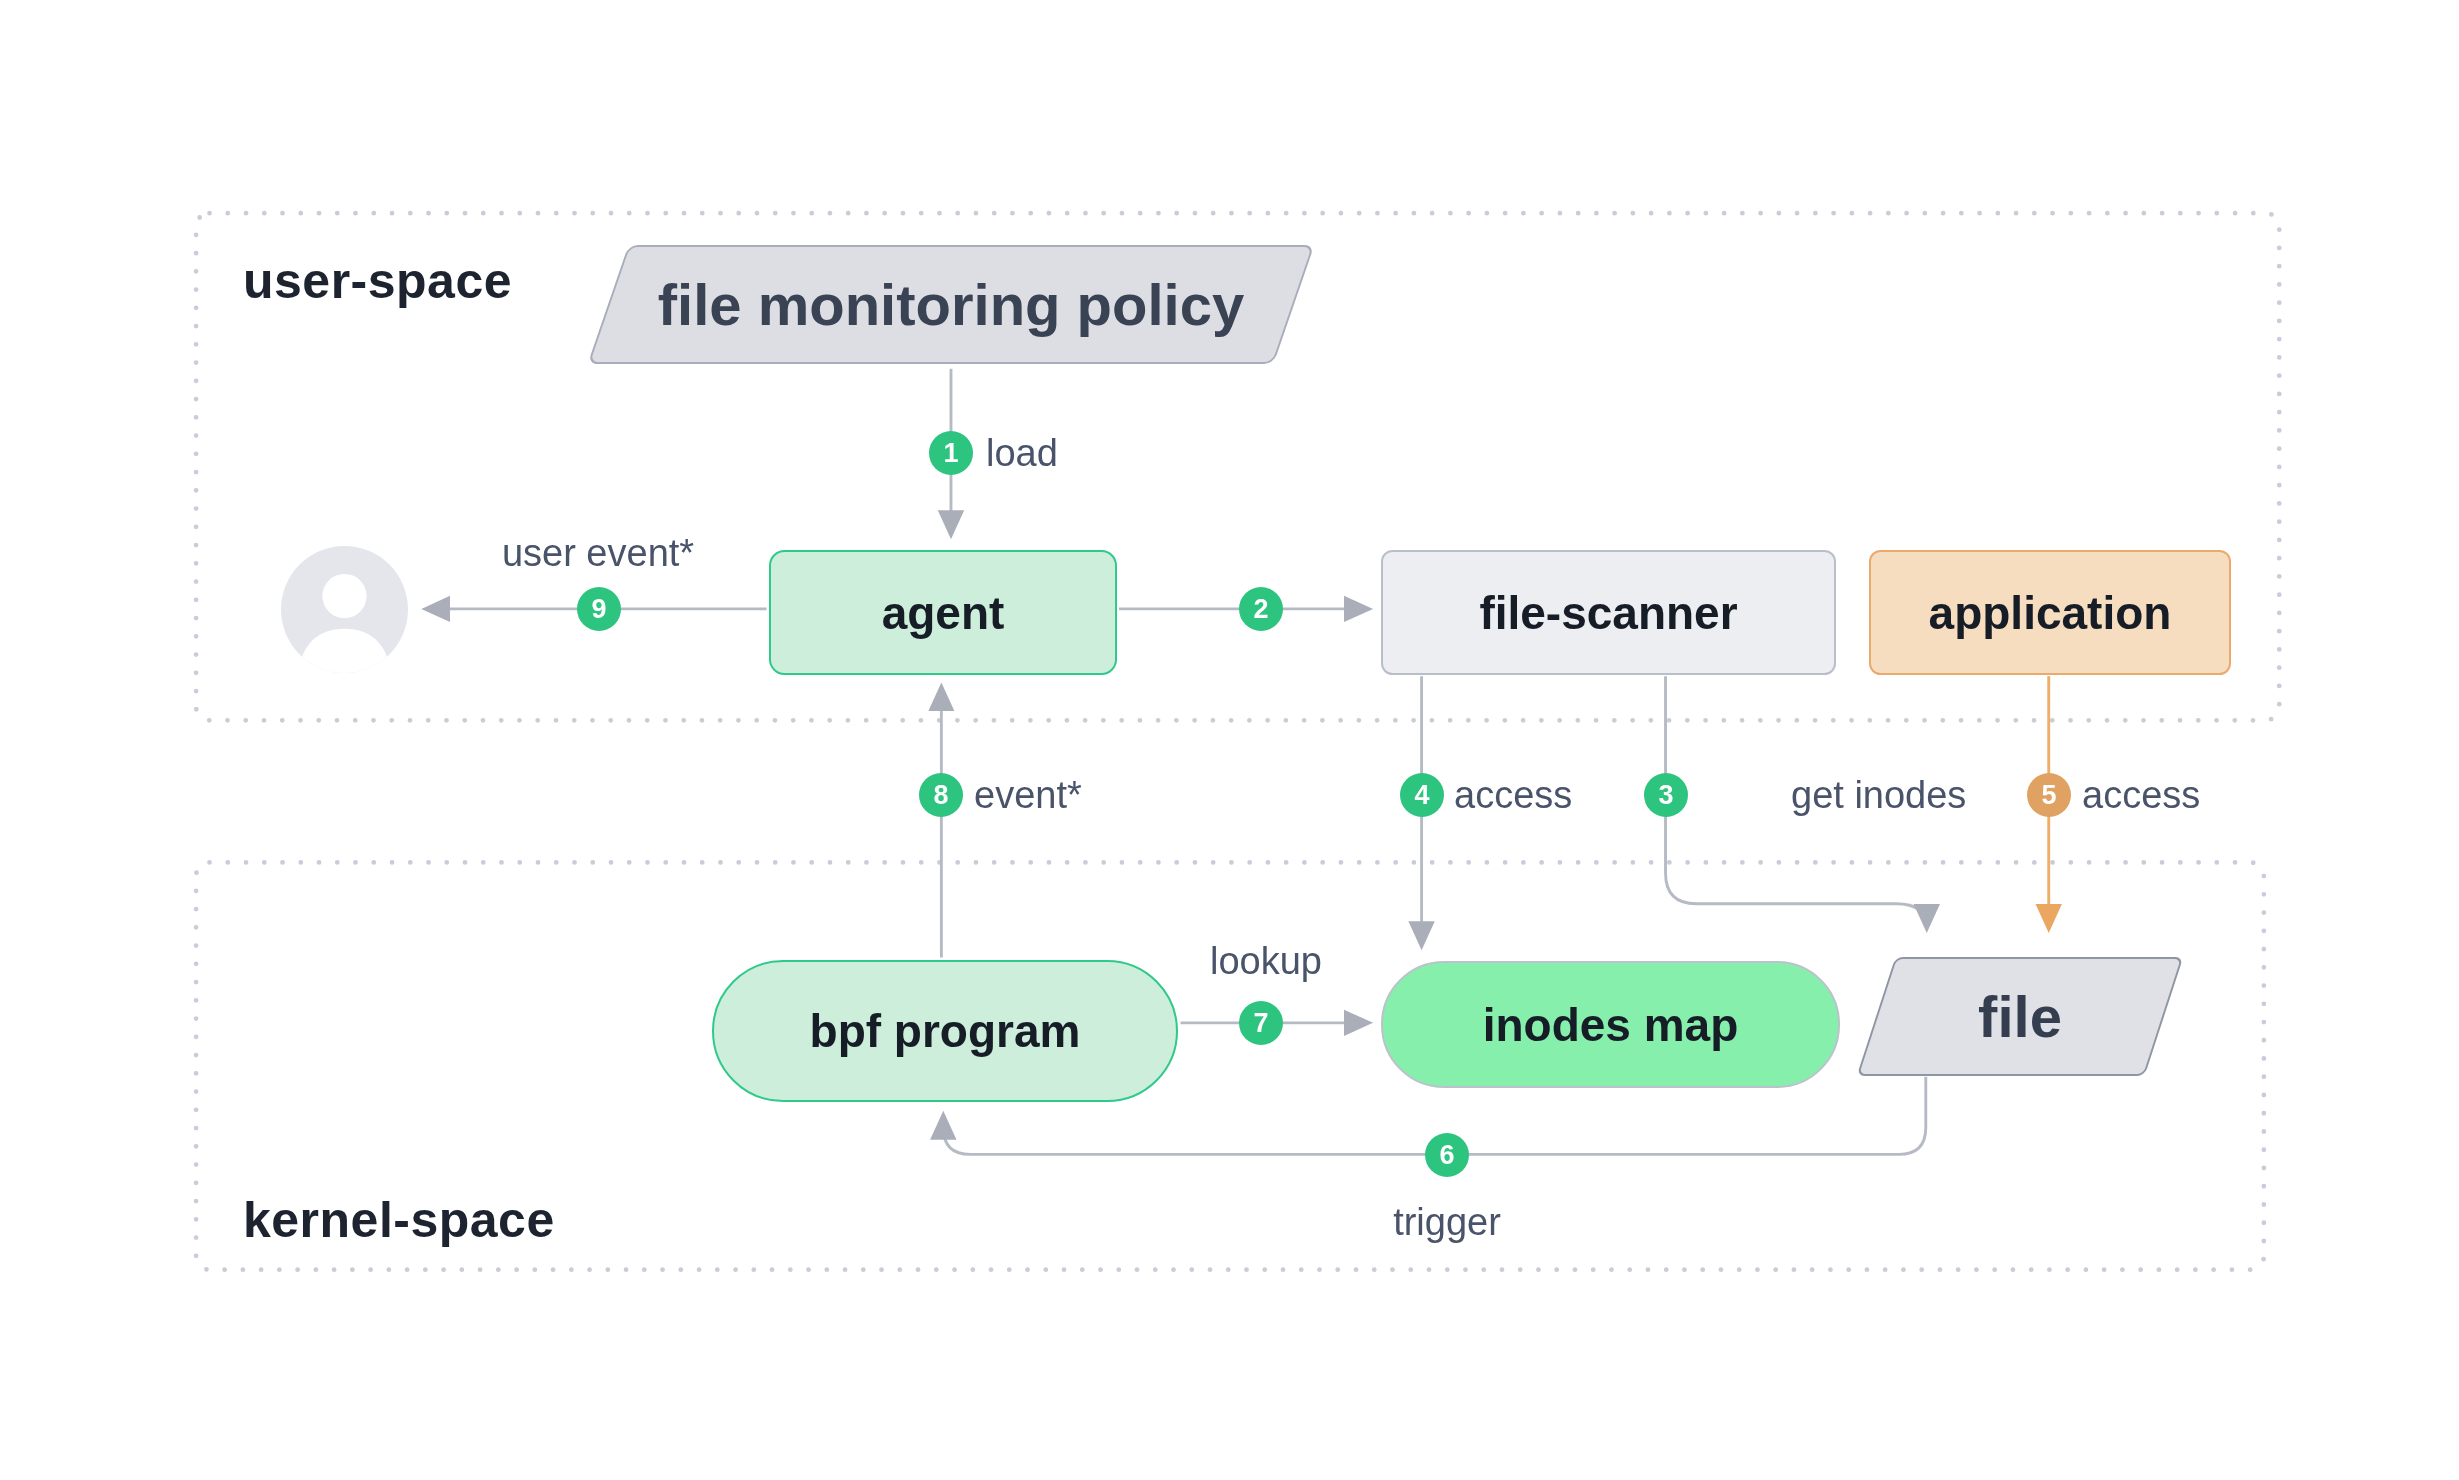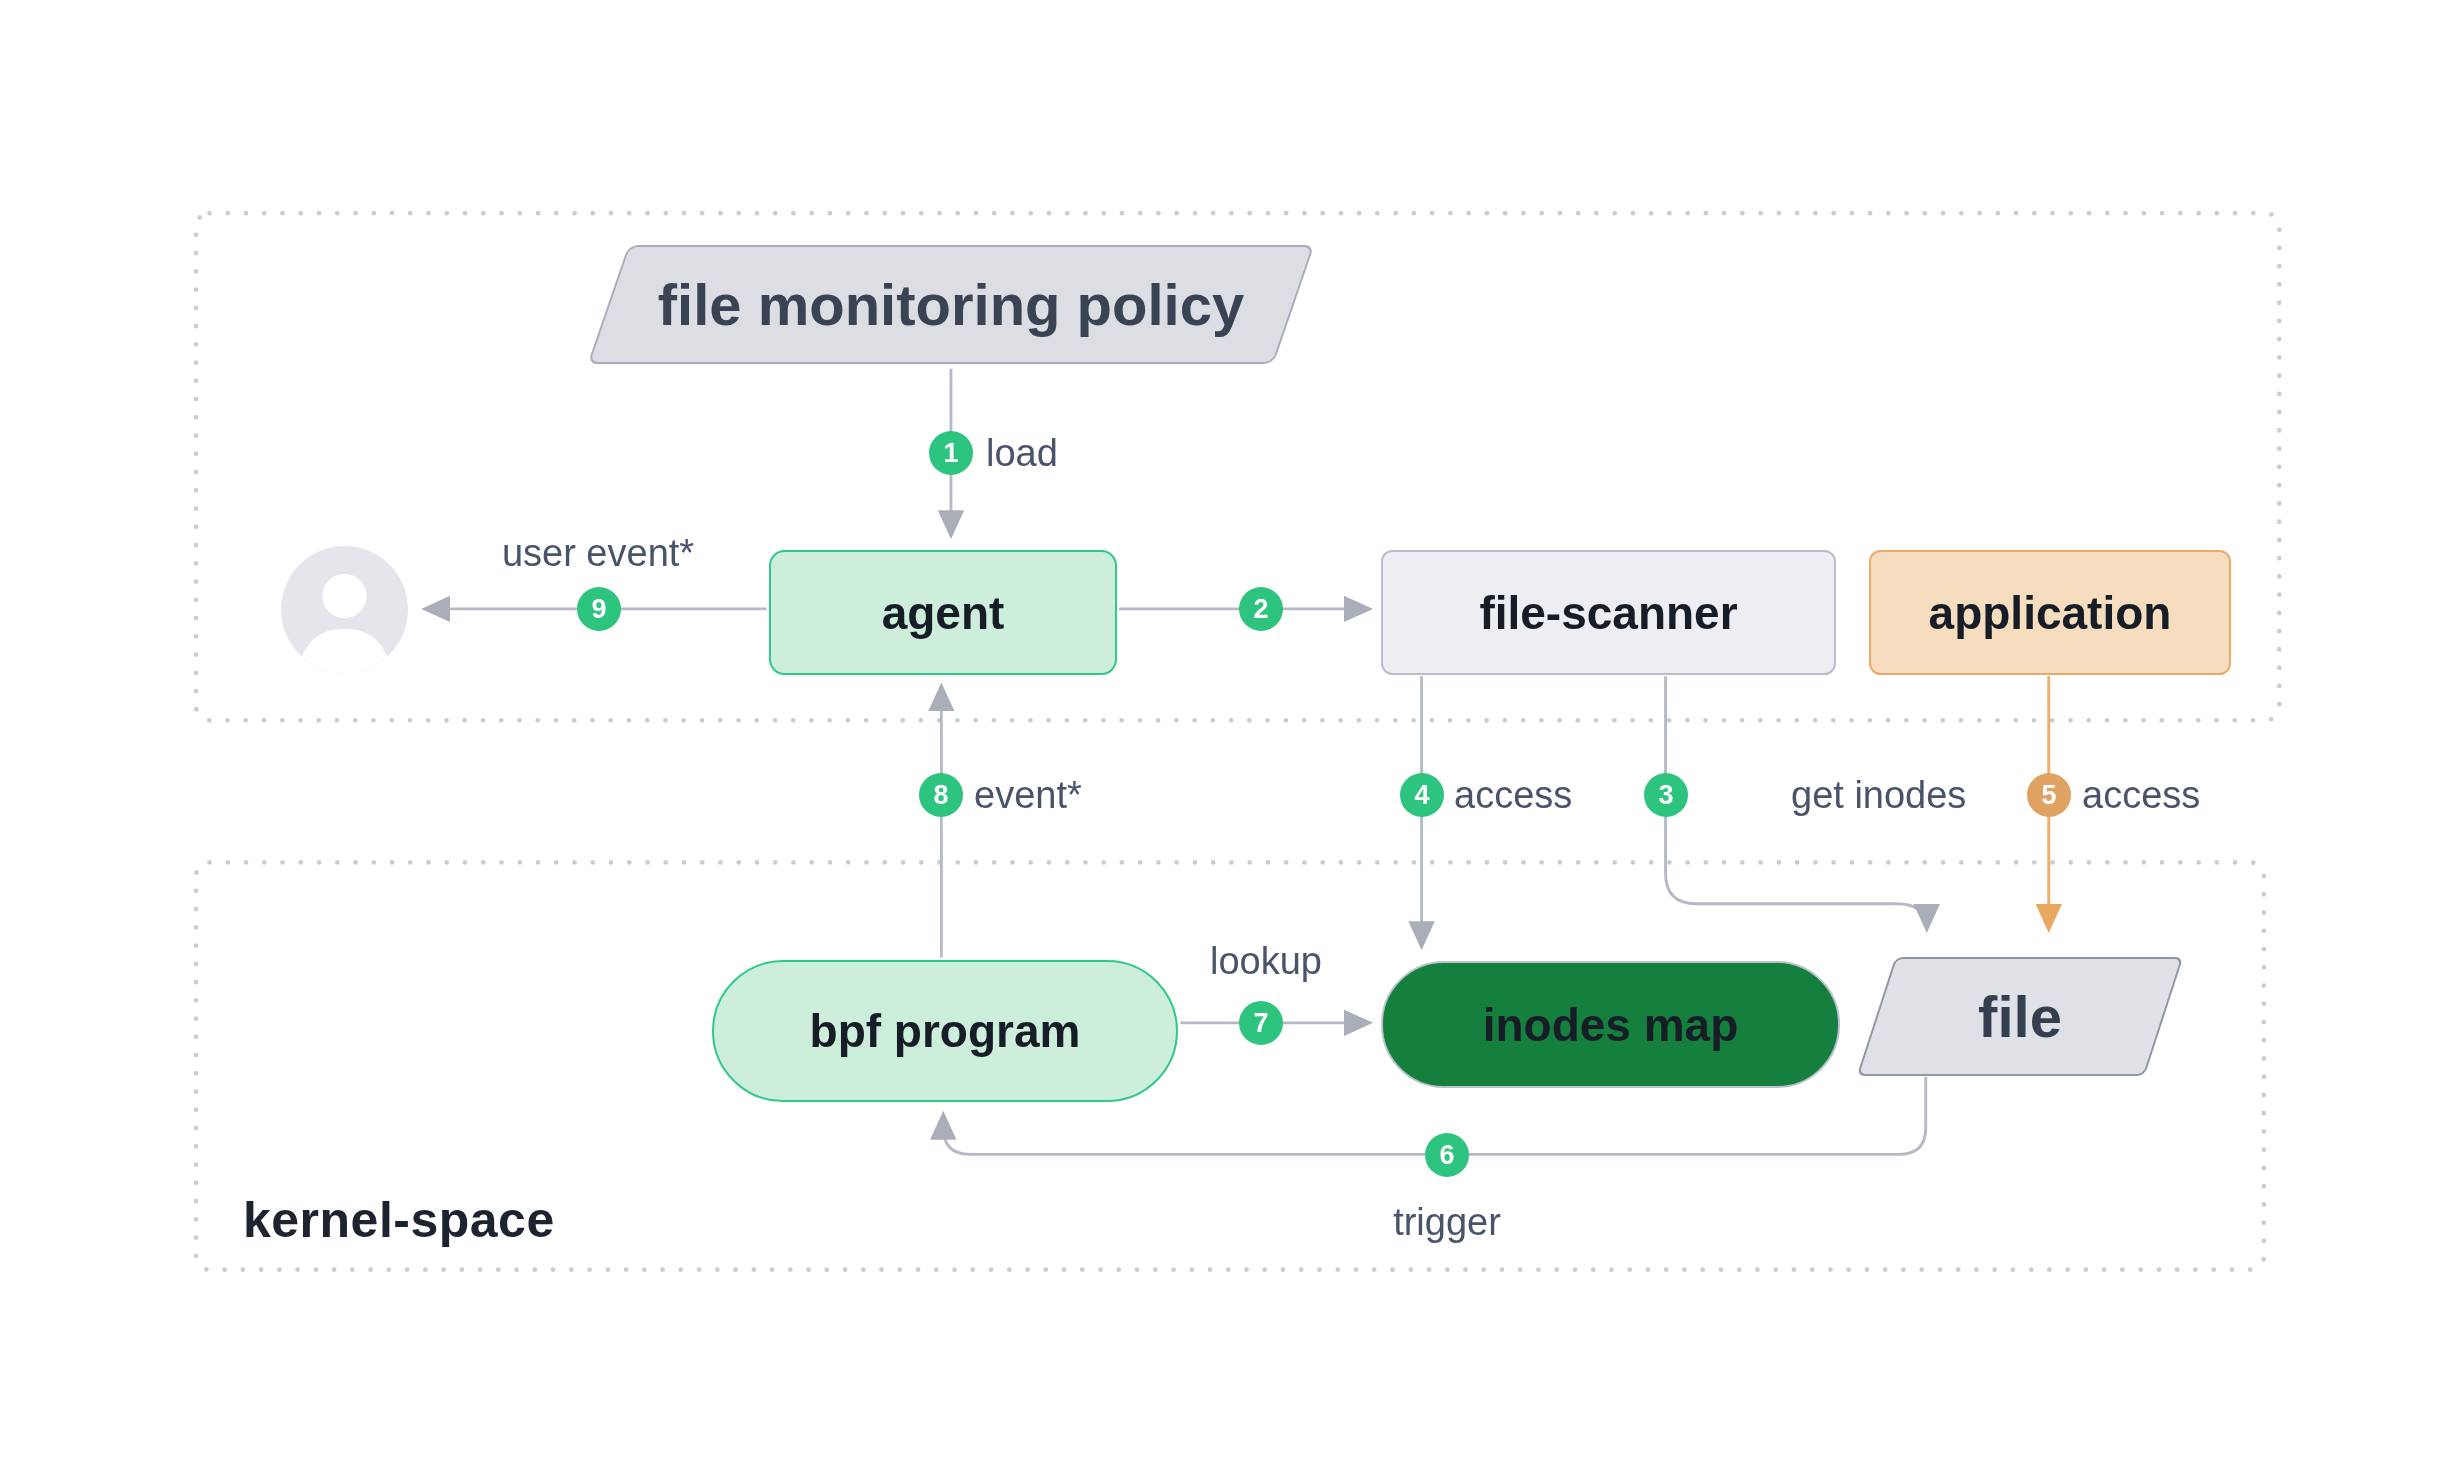--- a/index.html
+++ b/index.html
@@ -59,21 +59,21 @@
   #node-application {
     left: 1869px; top: 550px; width: 362px; height: 125px;
     background: #f7ddbf; border: 2.9px solid #e9aa6c; border-radius: 11.5px;
   }
   #node-bpf-program {
     left: 712px; top: 960px; width: 466px; height: 142px;
     background: #cdeeda; border: 2.9px solid #2fc98a; border-radius: 71px;
   }
   #node-inodes-map {
     left: 1381px; top: 961px; width: 459px; height: 127px;
-    background: #15803d; border: 2.9px solid #bcc2cd; border-radius: 63px;
+    background: #86efac; border: 2.9px solid #bcc2cd; border-radius: 63px;
   }
   
   .para { position: absolute; z-index: 2; }
   .para .para-bg {
     position: absolute; inset: 0;
     box-sizing: border-box;
     border-radius: 9.6px;
   }
   .para .para-label {
     position: absolute; inset: 0;
@@ -177,20 +177,21 @@
 
     <path d="M 1734 704 L 1734 909 Q 1734 941 1766 941 L 1974 941 Q 2006 941 2006 966" fill="none" stroke="#b5bac4" stroke-width="3" marker-end="url(#arrow-gray)"></path>
 
     <path d="M 2133 704 L 2133 966" fill="none" stroke="#f0ad66" stroke-width="3" marker-end="url(#arrow-orange)"></path>
 
     <path d="M 1229 1065 L 1424 1065" fill="none" stroke="#b5bac4" stroke-width="3" marker-end="url(#arrow-gray)"></path>
 
     <path d="M 2005 1121 L 2005 1174 Q 2005 1202 1977 1202 L 1010 1202 Q 982 1202 982 1174 L 982 1162" fill="none" stroke="#b5bac4" stroke-width="3" marker-end="url(#arrow-gray)"></path>
   </svg>
 
+  <div class="region-label" id="label-user-space">user-space</div>
   <div class="region-label" id="label-kernel-space">kernel-space</div>
 
   <div class="para" id="node-policy">
     <div class="para-bg"></div>
     <div class="para-label">file monitoring policy</div>
   </div>
 
   <div id="user-avatar">
     <svg viewBox="0 0 132 132" width="127" height="127" xmlns="http://www.w3.org/2000/svg">
       <defs>

